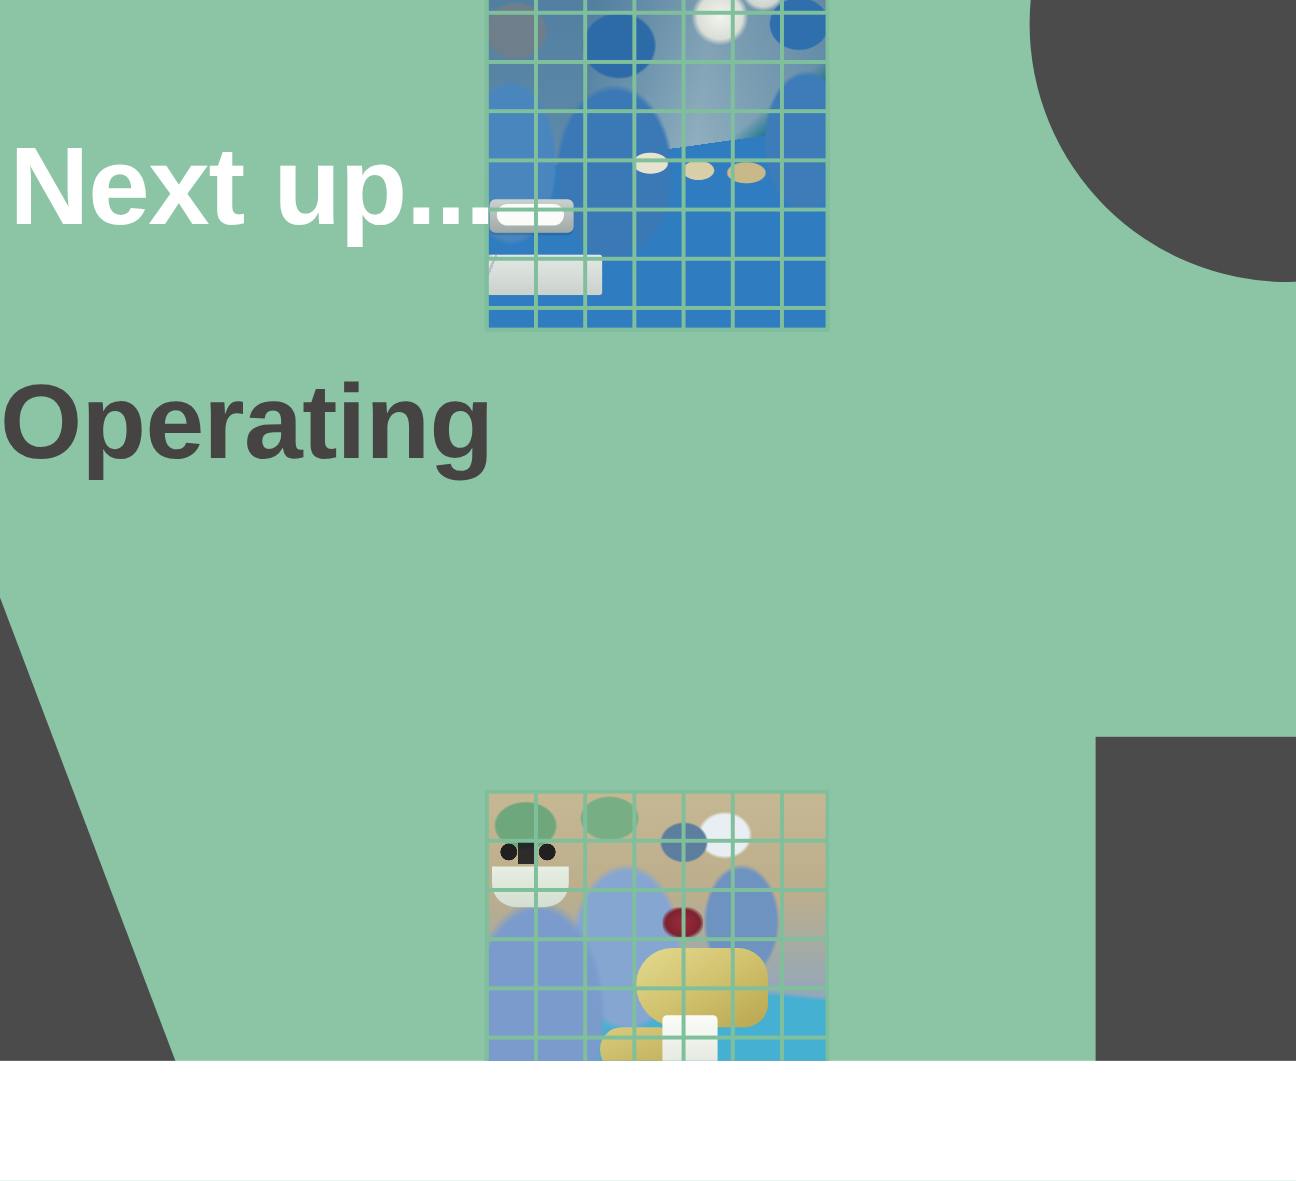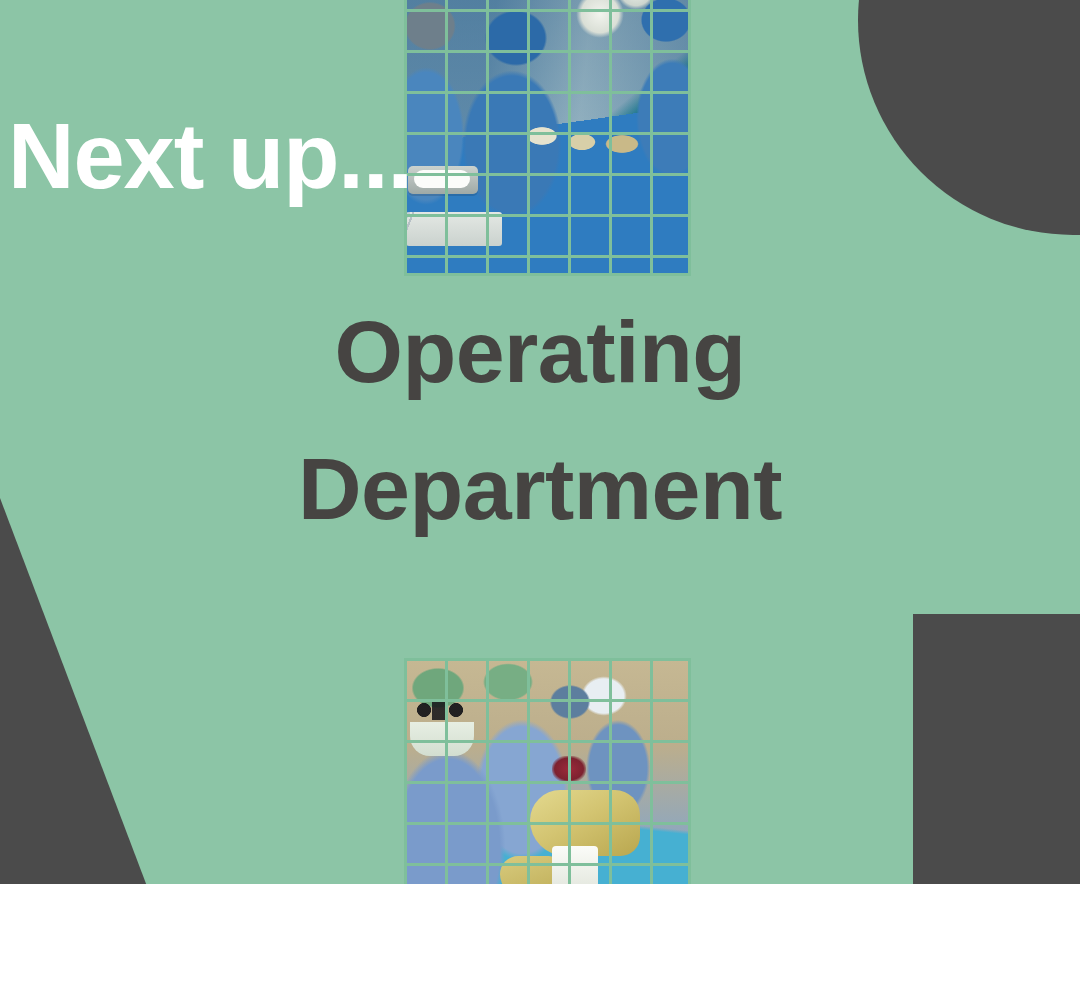--- a/index.html
+++ b/index.html
@@ -265,21 +265,20 @@
     border-radius: 12px;
     background: radial-gradient(ellipse at 50% 50%, #9C2A3A 0%, #7D2230 60%, rgba(125,34,48,0) 78%);
   }
 
   
   #heading {
     position: absolute;
     left: 0;
     top: 283px;
     width: 1080px;
-    text-align: center;
     z-index: 5;
     font-size: 88px;
     font-weight: bold;
     line-height: 1.56;
     color: #464442;
     letter-spacing: -0.5px;
   }
   #heading .hline {
     display: block;
     white-space: nowrap;
@@ -321,16 +320,15 @@
       </div>
     </div>
     <div class="photo-grid"></div>
     <div class="photo-frame"></div>
   </div>
 
   <div id="eyebrow">Next up...</div>
 
   <div id="heading">
     <span class="hline">Operating</span>
-    <span class="hline">Department</span>
   </div>
 
 </div>
 
 </body></html>

